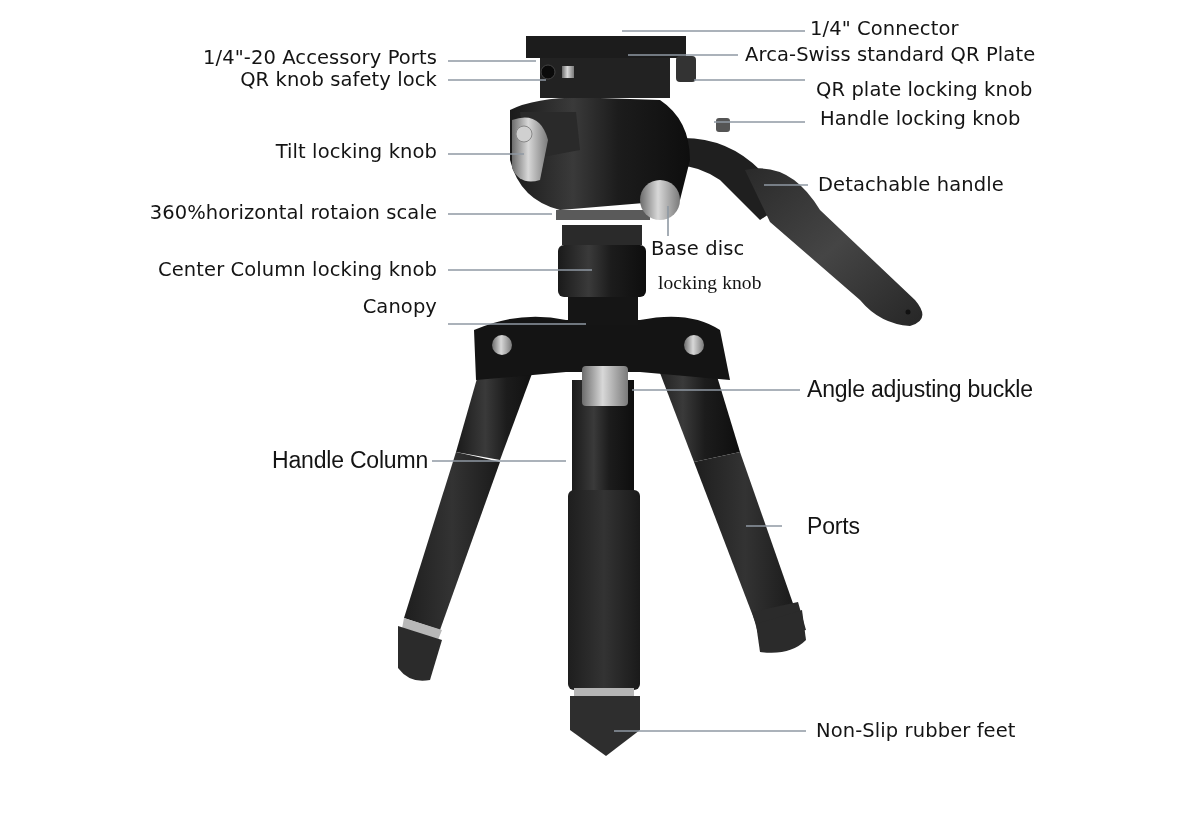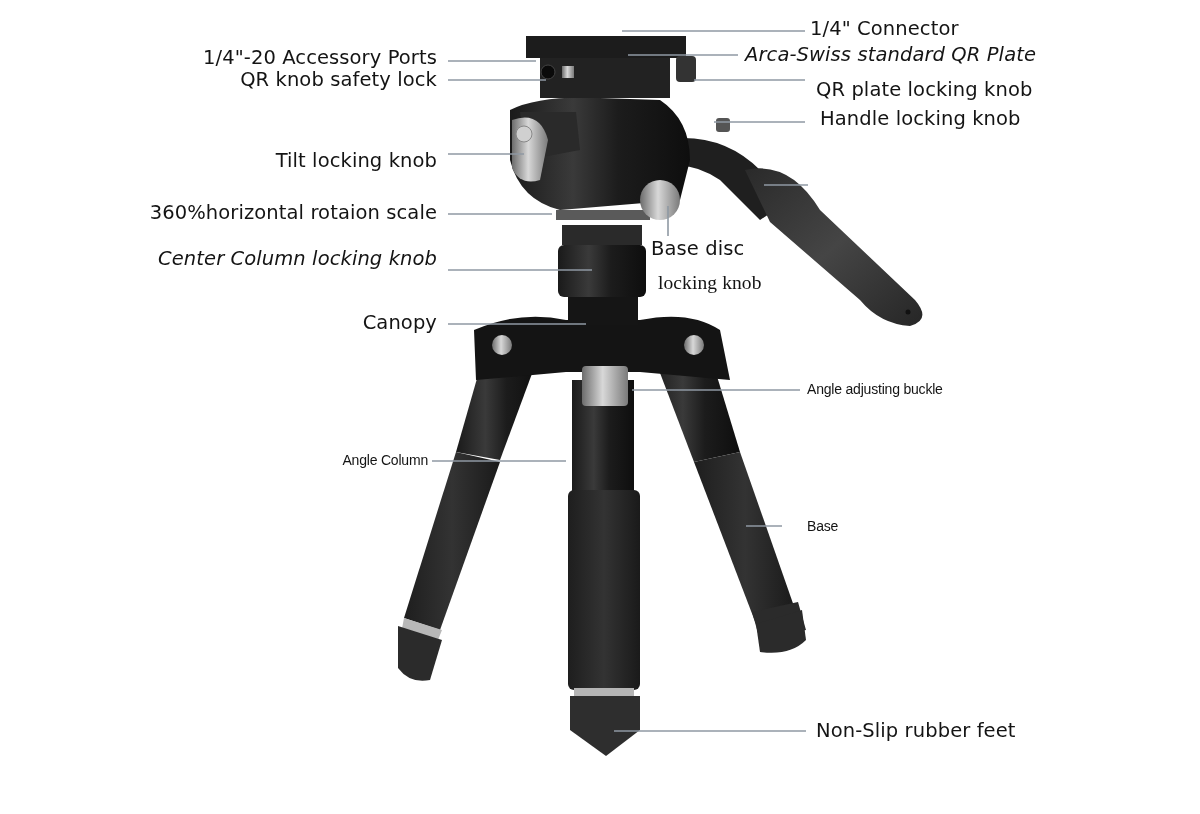--- a/index.html
+++ b/index.html
@@ -4,21 +4,21 @@
   <style>
     html, body { margin: 0; padding: 0; background: #ffffff; }
     body { width: 1200px; height: 814px; position: relative; overflow: hidden;
            font-family: "DejaVu Sans", sans-serif; color: #111111; }
     .stage { position: absolute; left: 0; top: 0; width: 1200px; height: 814px; }
     svg.tripod { position: absolute; left: 0; top: 0; }
     .lbl { position: absolute; font-size: 19.5px; line-height: 22px; white-space: nowrap;
            letter-spacing: 0.1px; color: #141414; }
     .lbl.r { text-align: right; }
     .lbl.l { text-align: left; }
-    .lbl.narrow { font-family: "Liberation Sans", sans-serif; font-size: 14px; letter-spacing: -0.2px; }
+    .lbl.narrow { font-family: "Liberation Sans", sans-serif; font-size: 23px; letter-spacing: -0.2px; }
   </style>
 </head>
 <body>
 
 <div class="stage">
 
   <svg class="tripod" width="1200" height="814" viewBox="0 0 1200 814">
     <defs>
       <linearGradient id="metal" x1="0" x2="1" y1="0" y2="0">
         <stop offset="0" stop-color="#1a1a1a"></stop>
@@ -112,30 +112,31 @@
       <line x1="448" y1="270" x2="592" y2="270"></line>
       <line x1="448" y1="324" x2="586" y2="324"></line>
       <line x1="632" y1="390" x2="800" y2="390"></line>
       <line x1="432" y1="461" x2="566" y2="461"></line>
       <line x1="746" y1="526" x2="782" y2="526"></line>
       <line x1="614" y1="731" x2="806" y2="731"></line>
     </g>
   </svg>
 
   <div class="lbl l" style="left:810px; top:18px;">1/4" Connector</div>
-  <div class="lbl l" style="left:745px; top:44px;font-style:italic;">Arca-Swiss standard QR Plate</div>
+  <div class="lbl l" style="left:745px; top:44px;">Arca-Swiss standard QR Plate</div>
   <div class="lbl l" style="left:820px; top:108px;">Handle locking knob</div>
   <div class="lbl l" style="left:816px; top:79px;">QR plate locking knob</div>
+  <div class="lbl l" style="left:818px; top:174px;">Detachable handle</div>
   <div class="lbl l" style="left:651px; top:238px;">Base disc</div>
   <div class="lbl l" style="left:658px; top:272px;font-family:Liberation Serif, serif;">locking knob</div>
   <div class="lbl l narrow" style="left:807px; top:378px;">Angle adjusting buckle</div>
-  <div class="lbl l narrow" style="left:807px; top:515px;">Base</div>
+  <div class="lbl l narrow" style="left:807px; top:515px;">Ports</div>
   <div class="lbl l" style="left:816px; top:720px;">Non-Slip rubber feet</div>
 
   <div class="lbl r" style="right:763px; top:47px;">1/4"-20 Accessory Ports</div>
   <div class="lbl r" style="right:763px; top:69px;">QR knob safety lock</div>
-  <div class="lbl r" style="right:763px; top:141px;margin-top:9px;">Tilt locking knob</div>
+  <div class="lbl r" style="right:763px; top:141px;">Tilt locking knob</div>
   <div class="lbl r" style="right:763px; top:202px;margin-left:12px;">360%horizontal rotaion scale</div>
-  <div class="lbl r" style="right:763px; top:248px;font-style:italic;">Center Column locking knob</div>
-  <div class="lbl r" style="right:763px; top:312px;margin-left:32px;">Canopy</div>
-  <div class="lbl r narrow" style="right:772px; top:449px;">Angle Column</div>
+  <div class="lbl r" style="right:763px; top:259px;">Center Column locking knob</div>
+  <div class="lbl r" style="right:763px; top:296px;margin-left:32px;">Canopy</div>
+  <div class="lbl r narrow" style="right:772px; top:449px;">Handle Column</div>
 
 </div>
 
 </body></html>

